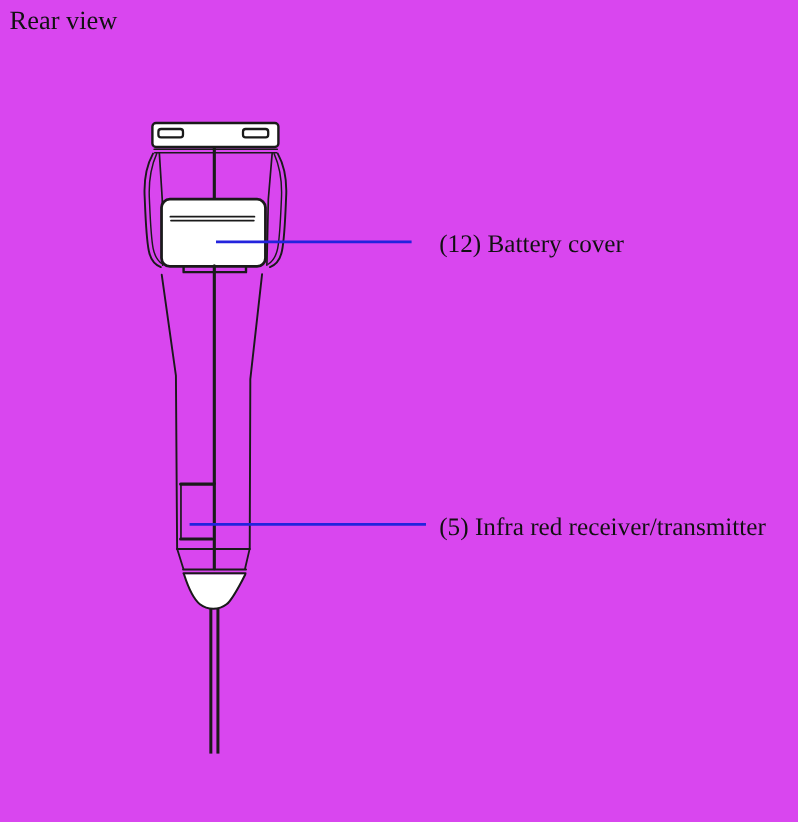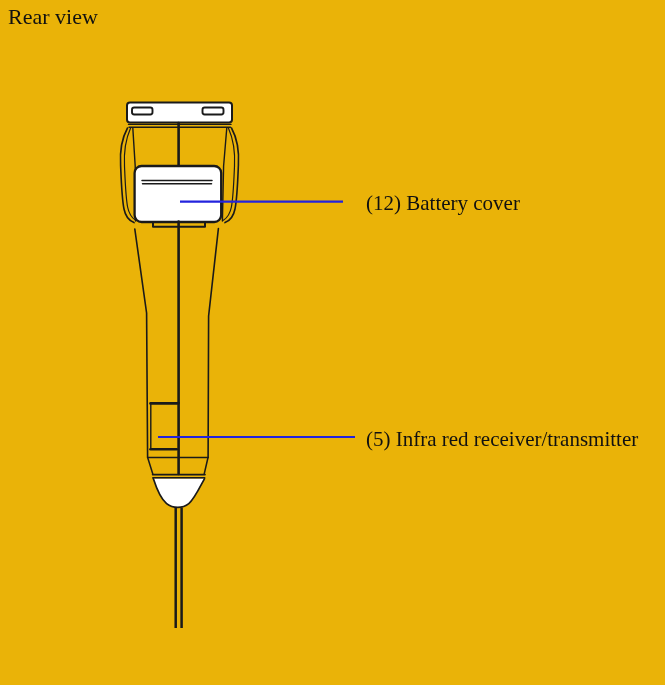--- a/index.html
+++ b/index.html
@@ -4,21 +4,21 @@
 <style>
   html, body {
     margin: 0;
     padding: 0;
     background: #ffffff;
   }
   .page {
     position: relative;
     width: 665px;
     height: 685px;
-    background: #eab308;
+    background: #d946ef;
     overflow: hidden;
     font-family: "Liberation Serif", serif;
   }
   .page-title {
     position: absolute;
     left: 8px;
     top: 4px;
     font-size: 22px;
     color: #111111;
     white-space: nowrap;

